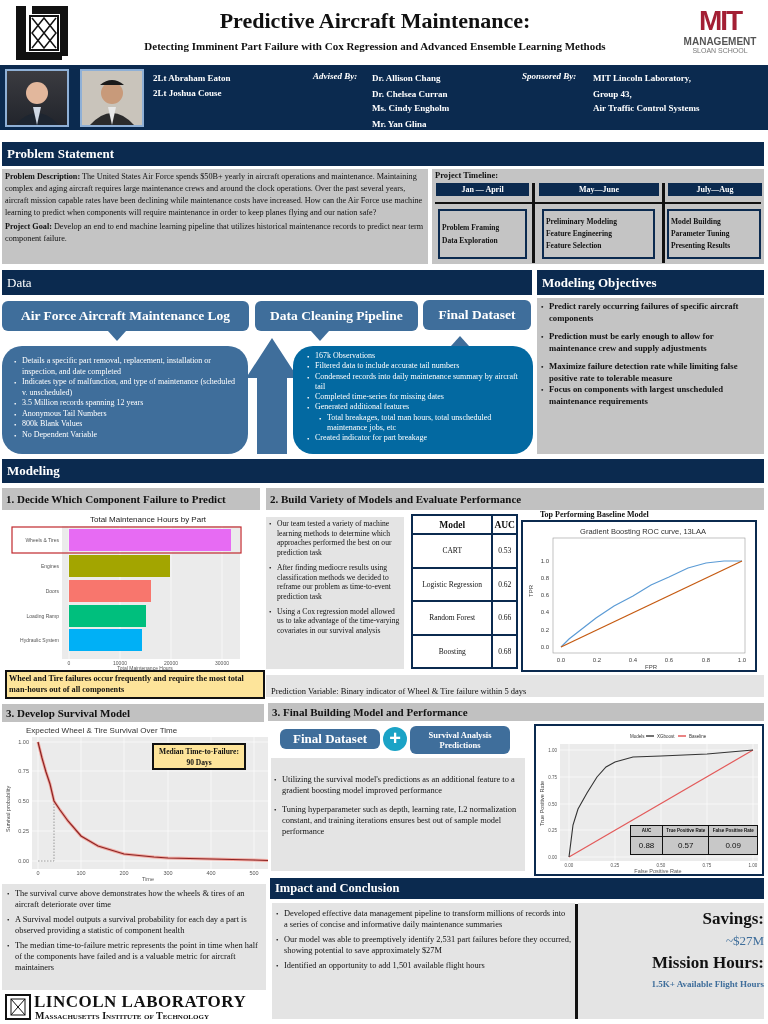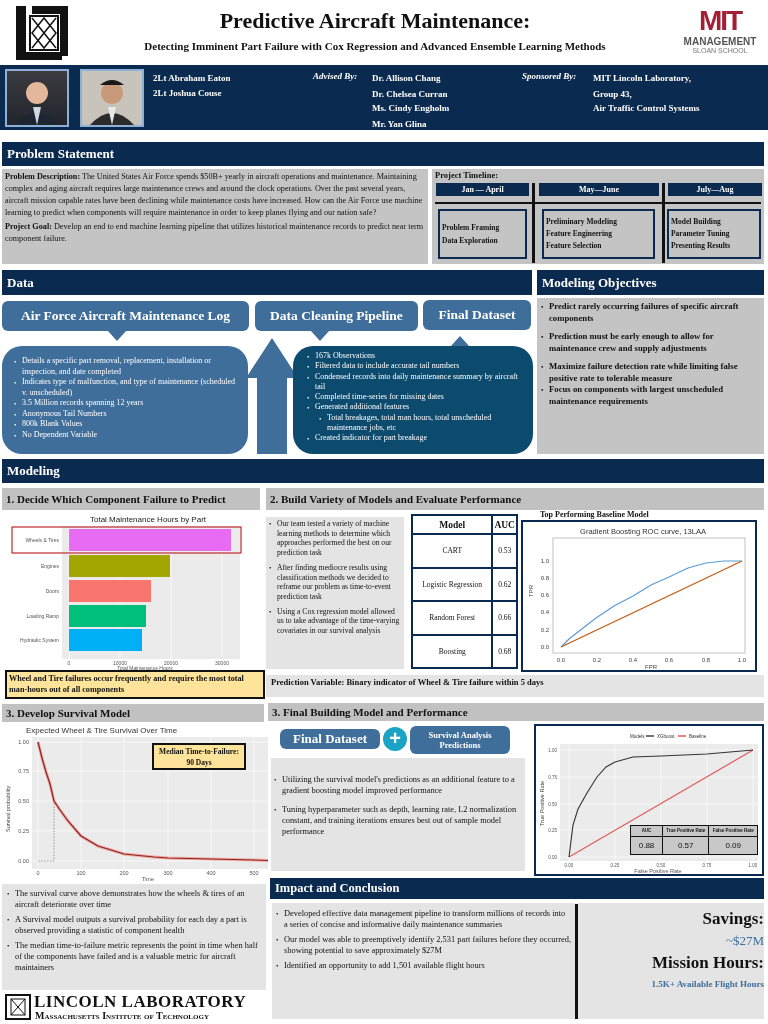--- a/index.html
+++ b/index.html
@@ -86,21 +86,21 @@
       <div>Feature Engineering</div>
       <div>Feature Selection</div>
     </div>
 <div class="abs" style="left:235px;top:40px;width:94px;height:50px;border:2px solid #0b2a4f;font-size:7.5px;font-weight:bold;padding:5px 2px;line-height:12px">
       <div>Model Building</div>
       <div>Parameter Tuning</div>
       <div>Presenting Results</div>
     </div>
 </div>
 
-<div class="abs navy hdr" style="left:2px;top:270px;width:530px;height:25px;font-size:13px;font-weight:bold">Data</div>
+<div class="abs navy hdr" style="left:2px;top:270px;width:530px;height:25px;font-size:13px;font-weight:normal">Data</div>
 <div class="abs bubble" style="left:2px;top:301px;width:247px;height:30px;font-size:13.5px">Air Force Aircraft Maintenance Log</div>
 <div class="abs" style="left:108px;top:331px;border-left:9px solid transparent;border-right:9px solid transparent;border-top:10px solid #3f6e9b"></div>
 <div class="abs bubble" style="left:255px;top:301px;width:163px;height:30px;font-size:13.5px">Data Cleaning Pipeline</div>
 <div class="abs" style="left:311px;top:331px;border-left:9px solid transparent;border-right:9px solid transparent;border-top:10px solid #3f6e9b"></div>
 <div class="abs bubble" style="left:423px;top:300px;width:108px;height:30px;font-size:13.5px">Final Dataset</div>
 <div class="abs" style="left:451px;top:336px;border-left:9px solid transparent;border-right:9px solid transparent;border-bottom:10px solid #3f6e9b"></div>
 <div class="abs" style="left:2px;top:346px;width:246px;height:108px;background:#3f6e9b;border-radius:20px;color:#fff;padding:10px 10px 0 12px;font-size:8px;line-height:10.5px">
 <ul class="b">
       <li>Details a specific part removal, replacement, installation or inspection, and date completed</li>
       <li>Indicates type of malfunction, and type of maintenance (scheduled v. unscheduled)</li>
@@ -108,21 +108,21 @@
       <li>Anonymous Tail Numbers</li>
       <li>800k Blank Values</li>
       <li>No Dependent Variable</li>
     </ul>
 </div>
 <div class="abs" style="left:242px;top:338px;width:60px;height:116px">
 <svg width="60" height="116">
       <path d="M15 116V40H4L30 0L56 40H45V116Z" fill="#3f6e9b"></path>
     </svg>
 </div>
-<div class="abs" style="left:293px;top:346px;width:240px;height:108px;background:#0c4a6e;border-radius:20px;color:#fff;padding:5px 10px 0 14px;font-size:8px;line-height:10.3px">
+<div class="abs" style="left:293px;top:346px;width:240px;height:108px;background:#0369a1;border-radius:20px;color:#fff;padding:5px 10px 0 14px;font-size:8px;line-height:10.3px">
 <ul class="b">
       <li>167k Observations</li>
       <li>Filtered data to include accurate tail numbers</li>
       <li>Condensed records into daily maintenance summary by aircraft tail</li>
       <li>Completed time-series for missing dates</li>
       <li>Generated additional features</li>
       <li style="margin-left:12px">Total breakages, total man hours, total unscheduled maintenance jobs, etc</li>
       <li>Created indicator for part breakage</li>
     </ul>
 </div>
@@ -226,21 +226,21 @@
         <text x="74" y="140">0.2</text>
         <text x="110" y="140">0.4</text>
         <text x="146" y="140">0.6</text>
         <text x="183" y="140">0.8</text>
         <text x="219" y="140">1.0</text>
         <text x="128" y="147">FPR</text>
       </g>
 <text x="10" y="75" font-size="6" fill="#444" transform="rotate(-90 10 75)">TPR</text>
 </svg>
 </div>
-<div class="abs lgray" style="left:266px;top:675px;width:498px;height:22px;font-size:8.5px;font-weight:bold;padding:2px 5px">Prediction Variable: Binary indicator of Wheel &amp; Tire failure within 5 days</div>
+<div class="abs lgray" style="left:266px;top:675px;width:498px;height:22px;font-size:8.5px;font-weight:normal;padding:11px 5px">Prediction Variable: Binary indicator of Wheel &amp; Tire failure within 5 days</div>
 
 <div class="abs subhdr" style="left:2px;top:704px;width:262px;height:18px">3. Develop Survival Model</div>
 <div class="abs" style="left:2px;top:722px;width:266px;height:160px">
 <svg width="266" height="160" viewBox="0 0 266 160">
 <text x="24" y="11" font-size="8" fill="#333">Expected Wheel &amp; Tire Survival Over Time</text>
 <rect x="30" y="15" width="236" height="132" fill="#ebebeb"></rect>
 <g stroke="#fff" stroke-width="0.6">
         <line x1="30" y1="139" x2="266" y2="139"></line>
         <line x1="30" y1="109" x2="266" y2="109"></line>
         <line x1="30" y1="79" x2="266" y2="79"></line>

